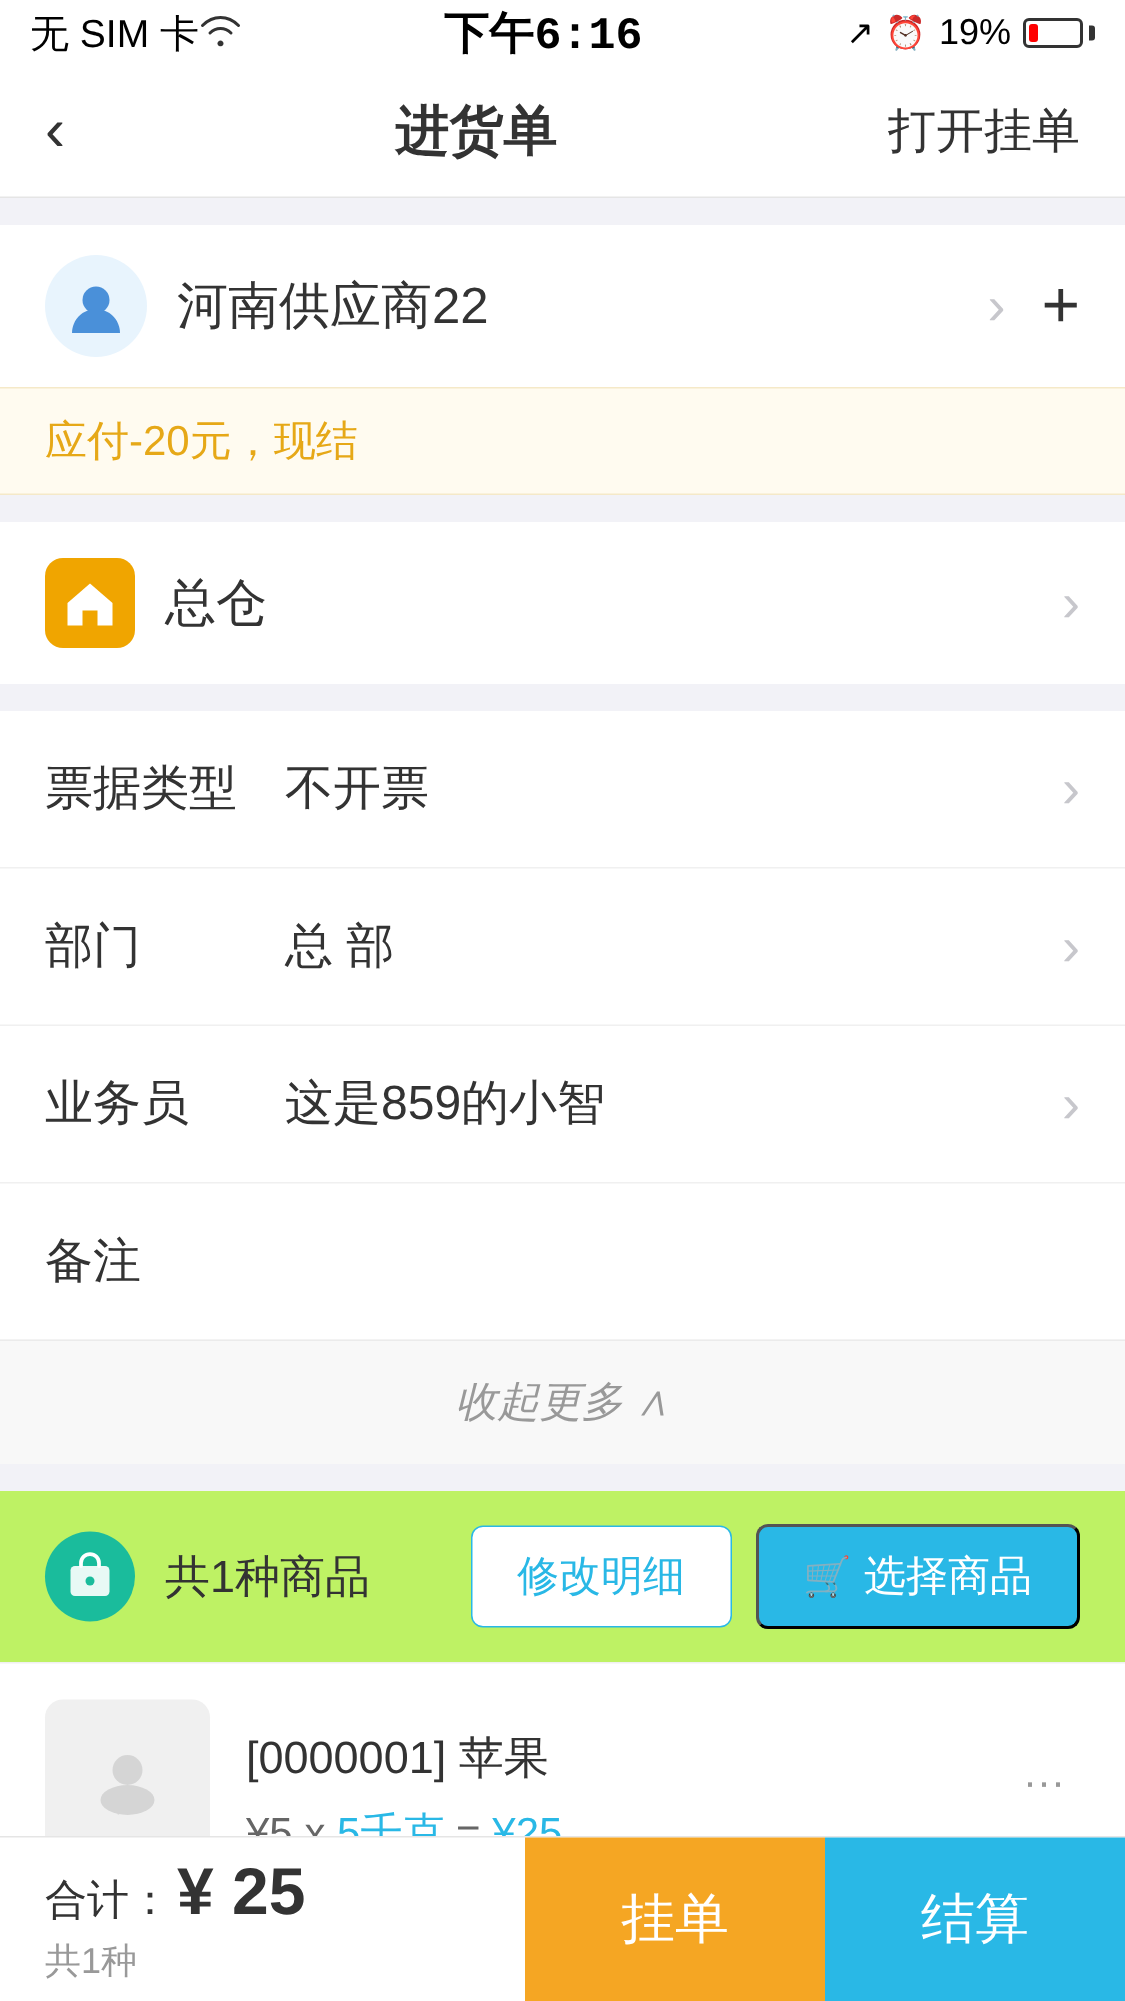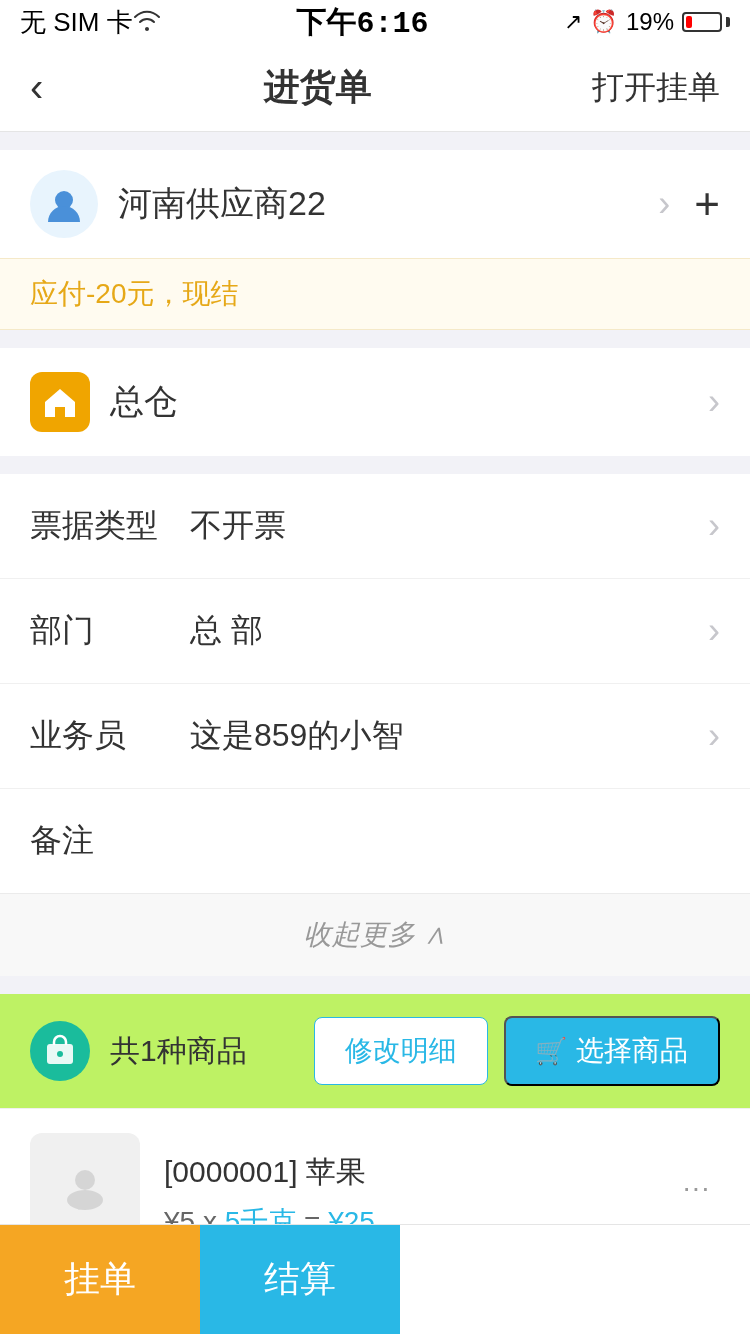--- a/index.html
+++ b/index.html
@@ -339,19 +339,26 @@
         <span class="blue">¥25</span>
       </div>
     </div>
     <span class="more-btn">···</span>
   </div>
 </div>
 
 <div style="height: 120px;"></div>
 
 <div class="bottom-bar">
+  <div class="bottom-total">
+    <div style="display:flex; align-items:baseline; gap:4px;">
+      <span style="font-size:28px;color:#333;">合计：</span>
+      <span style="font-size:44px;font-weight:600;color:#333;">¥ 25</span>
+    </div>
+    <div style="font-size:24px;color:#999;margin-top:4px;">共1种</div>
+  </div>
   <div class="btn-hang">
     <span>挂单</span>
   </div>
   <div class="btn-checkout">
     <span>结算</span>
   </div>
 </div>
 
 </body></html>

